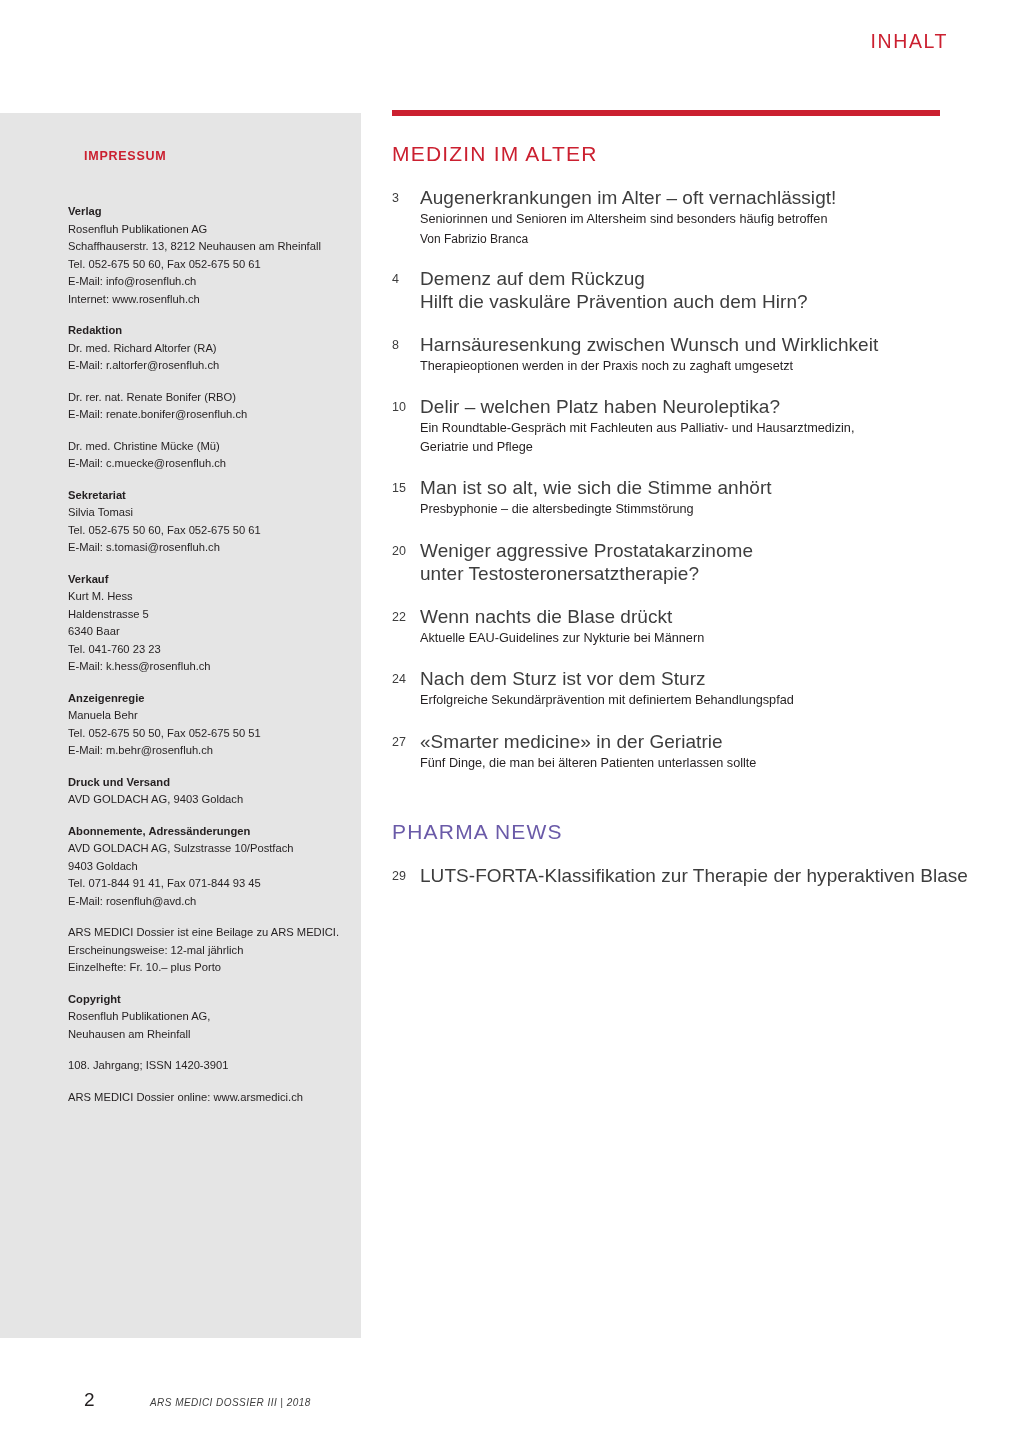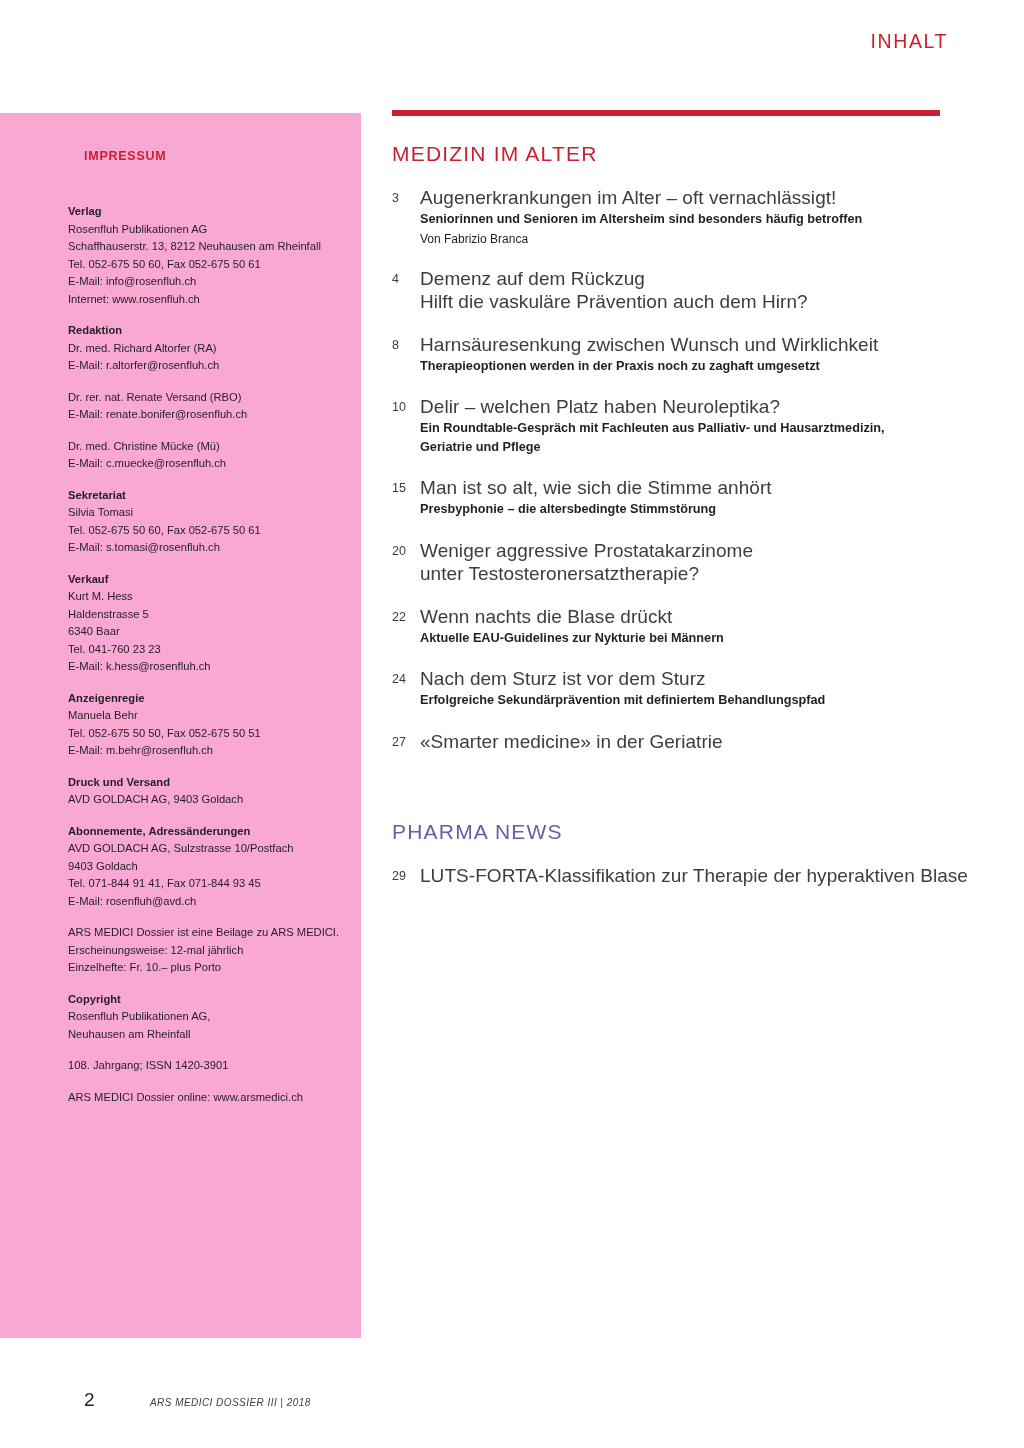--- a/index.html
+++ b/index.html
@@ -34,21 +34,21 @@
     color: #cb2030;
   }
 
   
   .sidebar-panel {
     position: absolute;
     left: 0;
     top: 113px;
     width: 361px;
     height: 1225px;
-    background: #f9a8d4;
+    background: #e5e5e5;
   }
 
   .impressum-heading {
     position: absolute;
     left: 84px;
     top: 36px;
     font-size: 12.5px;
     font-weight: bold;
     letter-spacing: 0.75px;
     color: #cb2030;
@@ -123,21 +123,21 @@
   .toc-title {
     font-size: 19px;
     line-height: 23px;
     font-weight: 400;
     color: #3d3d3d;
     letter-spacing: 0.05px;
   }
   .toc-subtitle {
     font-size: 12.7px;
     line-height: 18.5px;
-    font-weight: 700;
+    font-weight: 400;
     color: #231f20;
     margin-top: 1px;
   }
   .toc-author {
     font-size: 12px;
     line-height: 16px;
     font-weight: 400;
     color: #231f20;
     margin-top: 2px;
   }
@@ -180,21 +180,21 @@
         <div class="imp-line">Tel. 052-675 50 60, Fax 052-675 50 61</div>
         <div class="imp-line">E-Mail: info@rosenfluh.ch</div>
         <div class="imp-line">Internet: www.rosenfluh.ch</div>
       </div>
       <div class="imp-block">
         <div class="imp-title">Redaktion</div>
         <div class="imp-line">Dr. med. Richard Altorfer (RA)</div>
         <div class="imp-line">E-Mail: r.altorfer@rosenfluh.ch</div>
       </div>
       <div class="imp-block">
-        <div class="imp-line">Dr. rer. nat. Renate Versand (RBO)</div>
+        <div class="imp-line">Dr. rer. nat. Renate Bonifer (RBO)</div>
         <div class="imp-line">E-Mail: renate.bonifer@rosenfluh.ch</div>
       </div>
       <div class="imp-block">
         <div class="imp-line">Dr. med. Christine Mücke (Mü)</div>
         <div class="imp-line">E-Mail: c.muecke@rosenfluh.ch</div>
       </div>
       <div class="imp-block">
         <div class="imp-title">Sekretariat</div>
         <div class="imp-line">Silvia Tomasi</div>
         <div class="imp-line">Tel. 052-675 50 60, Fax 052-675 50 61</div>
@@ -303,20 +303,21 @@
       <div class="toc-page">24</div>
       <div class="toc-text">
         <div class="toc-title">Nach dem Sturz ist vor dem Sturz</div>
         <div class="toc-subtitle">Erfolgreiche Sekundärprävention mit definiertem Behandlungspfad</div>
       </div>
     </div>
     <div class="toc-entry">
       <div class="toc-page">27</div>
       <div class="toc-text">
         <div class="toc-title">«Smarter medicine» in der Geriatrie</div>
+        <div class="toc-subtitle">Fünf Dinge, die man bei älteren Patienten unterlassen sollte</div>
       </div>
     </div>
   </div>
 <div class="section section-pharma" id="section-1">
     <div class="section-title violet" style="color: rgb(106, 90, 168);">PHARMA NEWS</div>
     <div class="toc-entry">
       <div class="toc-page">29</div>
       <div class="toc-text">
         <div class="toc-title">LUTS-FORTA-Klassifikation zur Therapie der hyperaktiven Blase</div>
       </div>

